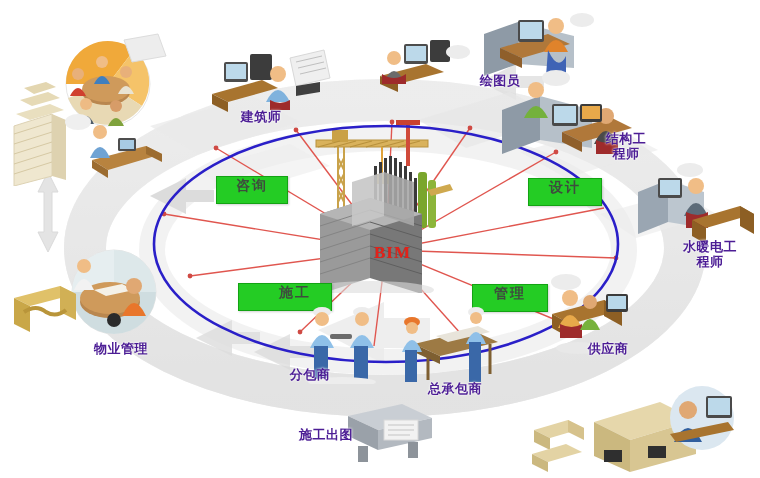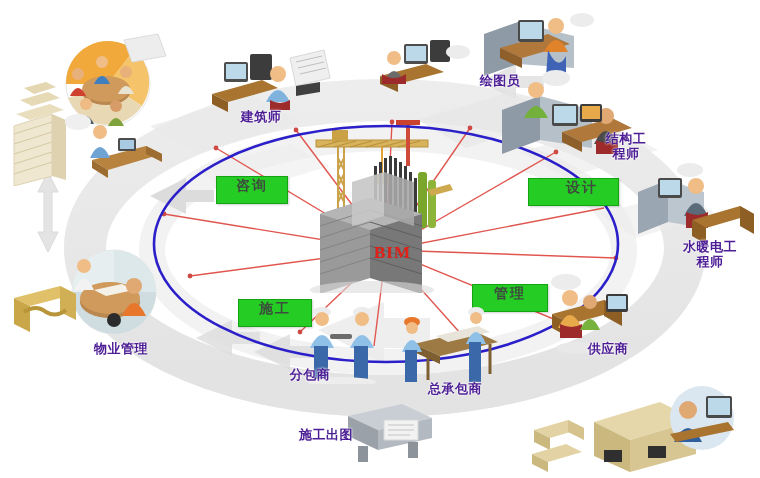--- a/index.html
+++ b/index.html
@@ -200,24 +200,24 @@
   </svg>
   <div id="bimtext">BIM</div>
 
   <svg id="ellipse" viewBox="0 0 760 478">
     <ellipse cx="386" cy="244" rx="232" ry="118" fill="none" stroke="#2a1fc8" stroke-width="2.6"></ellipse>
   </svg>
 
   <div class="greenbox" style="left:216px;top:176px;width:70px;height:26px;">
     <span>咨询</span>
   </div>
-  <div class="greenbox" style="left:528px;top:178px;width:72px;height:26px;padding-left:17px;">
+  <div class="greenbox" style="left:528px;top:178px;width:72px;height:26px;">
     <span>设计</span>
   </div>
-  <div class="greenbox" style="left:238px;top:299px;width:72px;height:26px;">
+  <div class="greenbox" style="left:238px;top:283px;width:72px;height:26px;padding-left:20px;">
     <span>施工</span>
   </div>
   <div class="greenbox" style="left:472px;top:284px;width:74px;height:26px;">
     <span>管理</span>
   </div>
 
   <svg class="scene" style="left:6px;top:26px;width:180px;height:160px;" viewBox="0 0 180 160">
 
     <g>
       <polygon points="8,100 46,88 46,150 8,160" fill="#efe7cf" stroke="#ddd2b4"></polygon>

